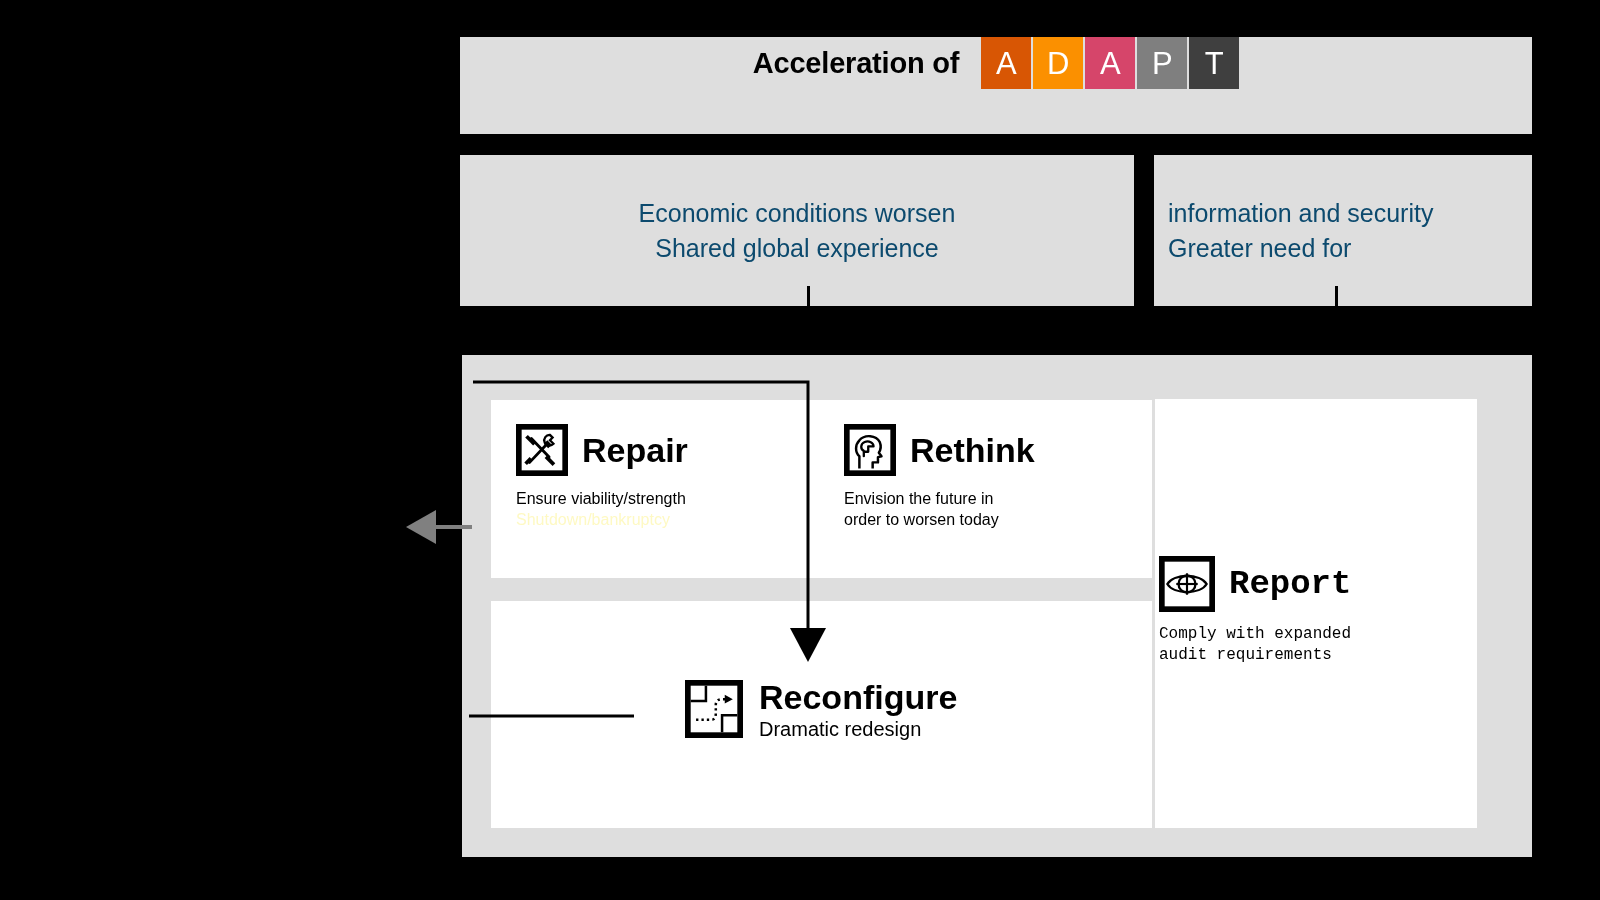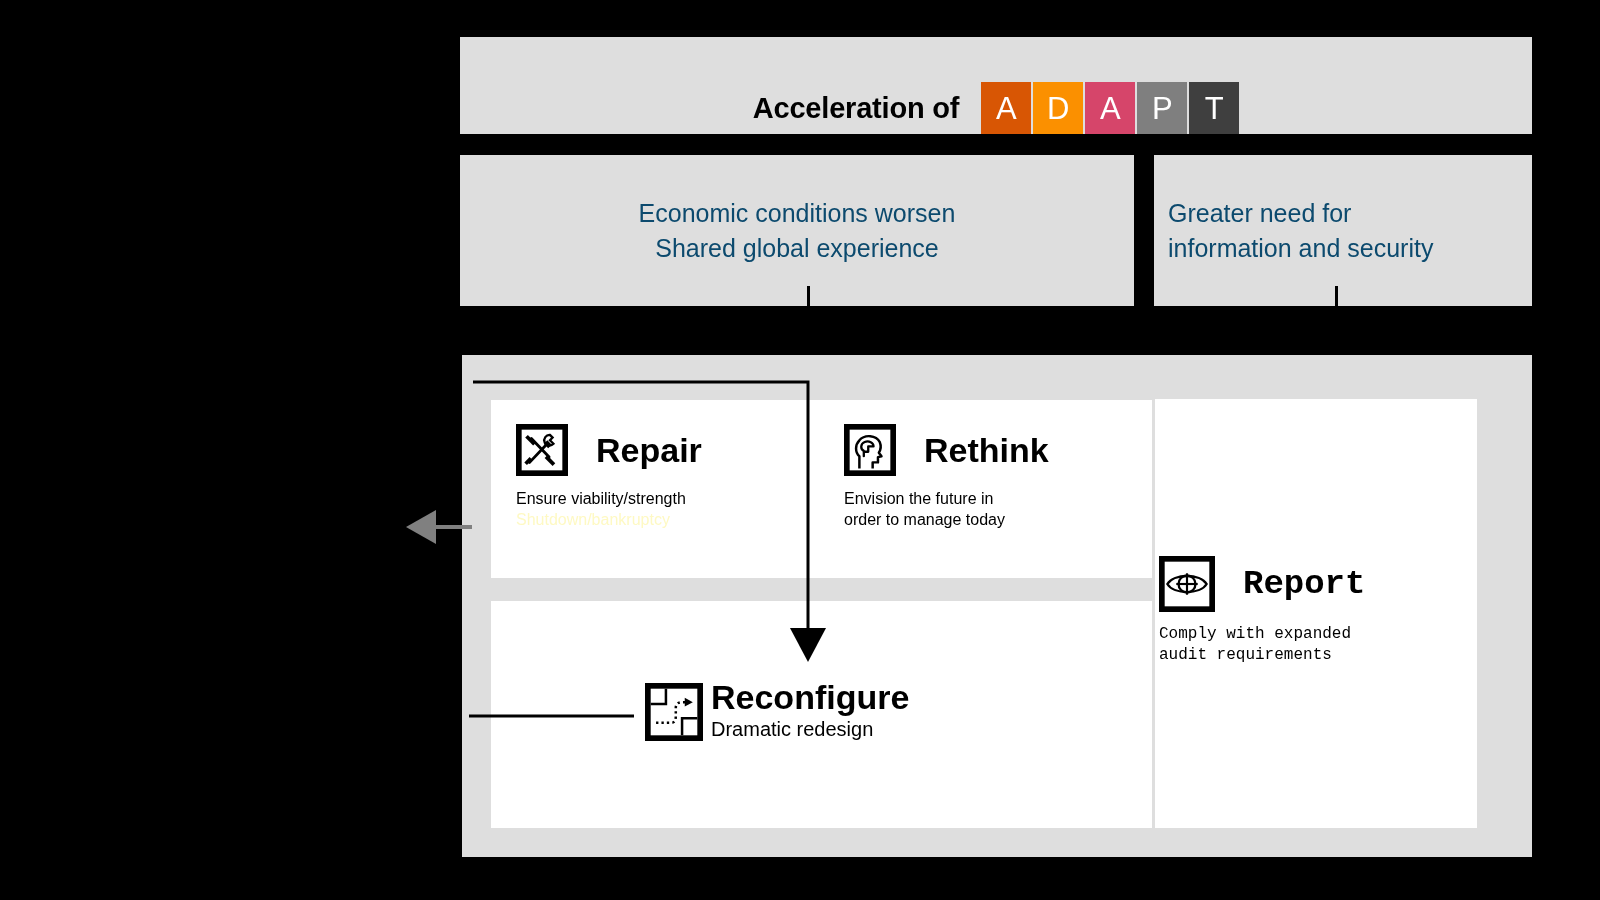--- a/index.html
+++ b/index.html
@@ -36,21 +36,21 @@
     box-sizing: border-box;
   }
 
   
   #header-band {
     left: 460px;
     top: 37px;
     width: 1072px;
     height: 97px;
     display: flex;
-    align-items: flex-end;
+    align-items: flex-start;
     justify-content: center;
   }
   .header-inner {
     display: flex;
     align-items: center;
     gap: 22px;
   }
   #header-title {
     font-size: 29px;
     font-weight: bold;
@@ -140,21 +140,21 @@
     height: 429px;
   }
 
   
   .action {
     position: absolute;
   }
   .action-head {
     display: flex;
     align-items: center;
-    gap: 28px;
+    gap: 14px;
   }
   .action-title {
     font-size: 34px;
     font-weight: bold;
     color: #000000;
     white-space: nowrap;
     line-height: 1;
   }
   .action-desc {
     font-size: 16px;
@@ -164,21 +164,21 @@
   }
   .action-desc .dim { color: #fef9c3; }
   .desc-line { display: block; white-space: nowrap; }
 
   #action-repair     { left: 516px; top: 424px; }
   #action-rethink    { left: 836px; top: 424px; margin-left: 8px; }
   #action-reconfigure{ left: 645px; top: 680px; }
   #action-report     { left: 1159px; top: 556px; font-family: Liberation Mono, monospace; }
 
   
-  #action-reconfigure .action-head { align-items: flex-end; gap: 8px; }
+  #action-reconfigure .action-head { align-items: flex-start; gap: 16px; margin-left: 40px; }
   #reconfigure-textblock { display: flex; flex-direction: column; }
   #reconfigure-sub {
     font-size: 20px;
     color: #000000;
     margin-top: 4px;
     white-space: nowrap;
   }
 
   .icon-box {
     width: 52px;
@@ -220,22 +220,22 @@
 
   <div class="panel" id="driver-box-left">
     <div class="driver-text" id="driver-text-left">
       <span class="driver-line">Economic conditions worsen</span>
       <span class="driver-line">Shared global experience</span>
     </div>
   </div>
 
   <div class="panel" id="driver-box-right">
     <div class="driver-text" id="driver-text-right">
+      <span class="driver-line">information and security</span>
       <span class="driver-line">Greater need for</span>
-      <span class="driver-line">information and security</span>
     </div>
   </div>
 
   <div class="stub" id="stub-left"></div>
   <div class="stub" id="stub-right"></div>
 
   <div class="panel" id="action-panel"></div>
 
   <div class="card" id="card-repair-rethink"></div>
   <div class="card" id="card-reconfigure"></div>
@@ -281,21 +281,21 @@
 
         <path d="M 14 47 L 14 33 C 9 29 9 20 14 15 C 20 8 33 9 37 17 C 39 22 38 26 36 29
                  L 39 33 L 35 34 L 35 40 L 29 40 L 29 47" fill="none" stroke="#000" stroke-width="2.8" stroke-linejoin="round"></path>
 
         <path d="M 19 33 L 19 27 C 15 25 15 19 20 17 C 25 15 30 18 30 22 L 24 22 L 24 28 L 20 28" fill="none" stroke="#000" stroke-width="2.6" stroke-linejoin="round" stroke-linecap="round"></path>
       </svg>
       <span class="action-title">Rethink</span>
     </div>
     <div class="action-desc">
       <span class="desc-line">Envision the future in</span>
-      <span class="desc-line">order to manage today</span>
+      <span class="desc-line">order to worsen today</span>
     </div>
   </div>
 
   <div class="action" id="action-reconfigure">
     <div class="action-head">
       <svg class="icon-box" id="icon-box-reconfigure" viewBox="0 0 58 58">
         <rect x="1.5" y="1.5" width="55" height="55" fill="#fff" stroke="#000" stroke-width="3"></rect>
 
         <path d="M 3 20 L 20 20 L 20 3" fill="none" stroke="#000" stroke-width="2.8"></path>
 

